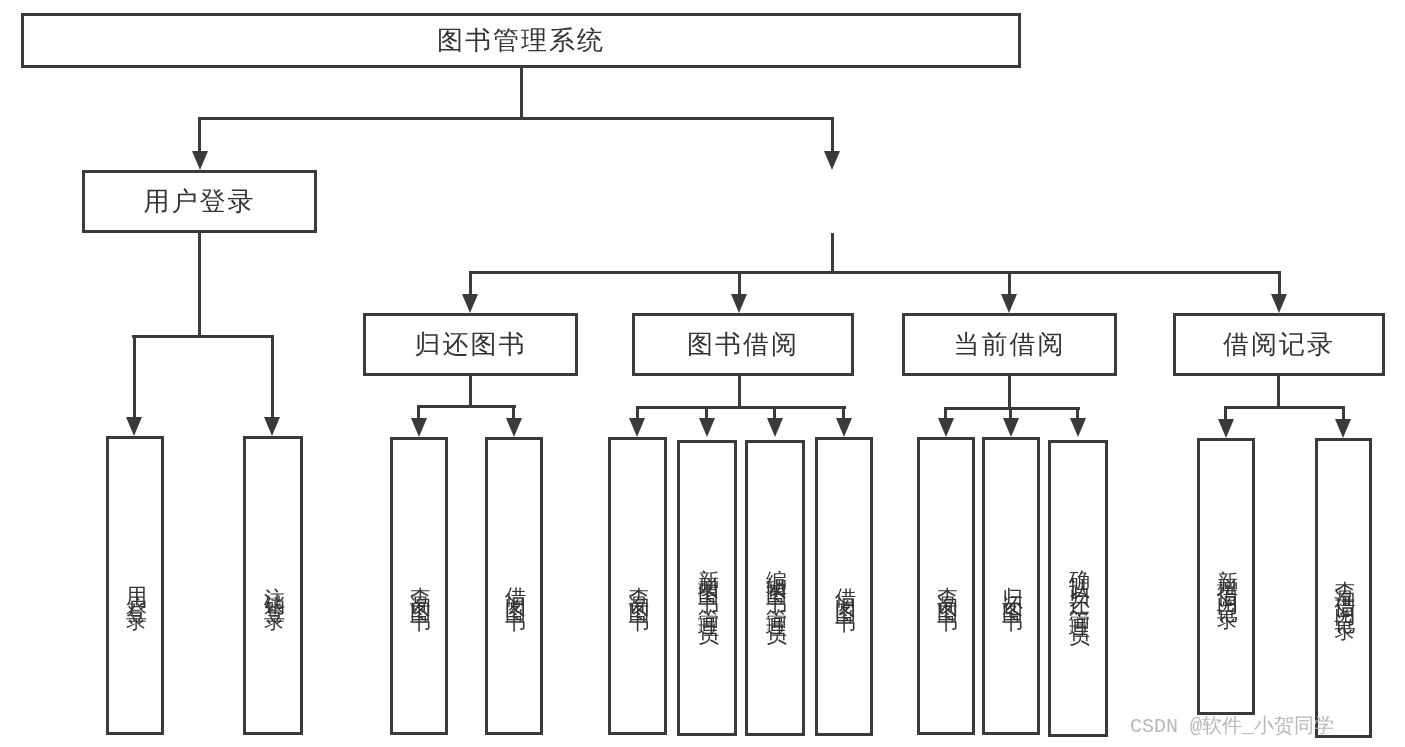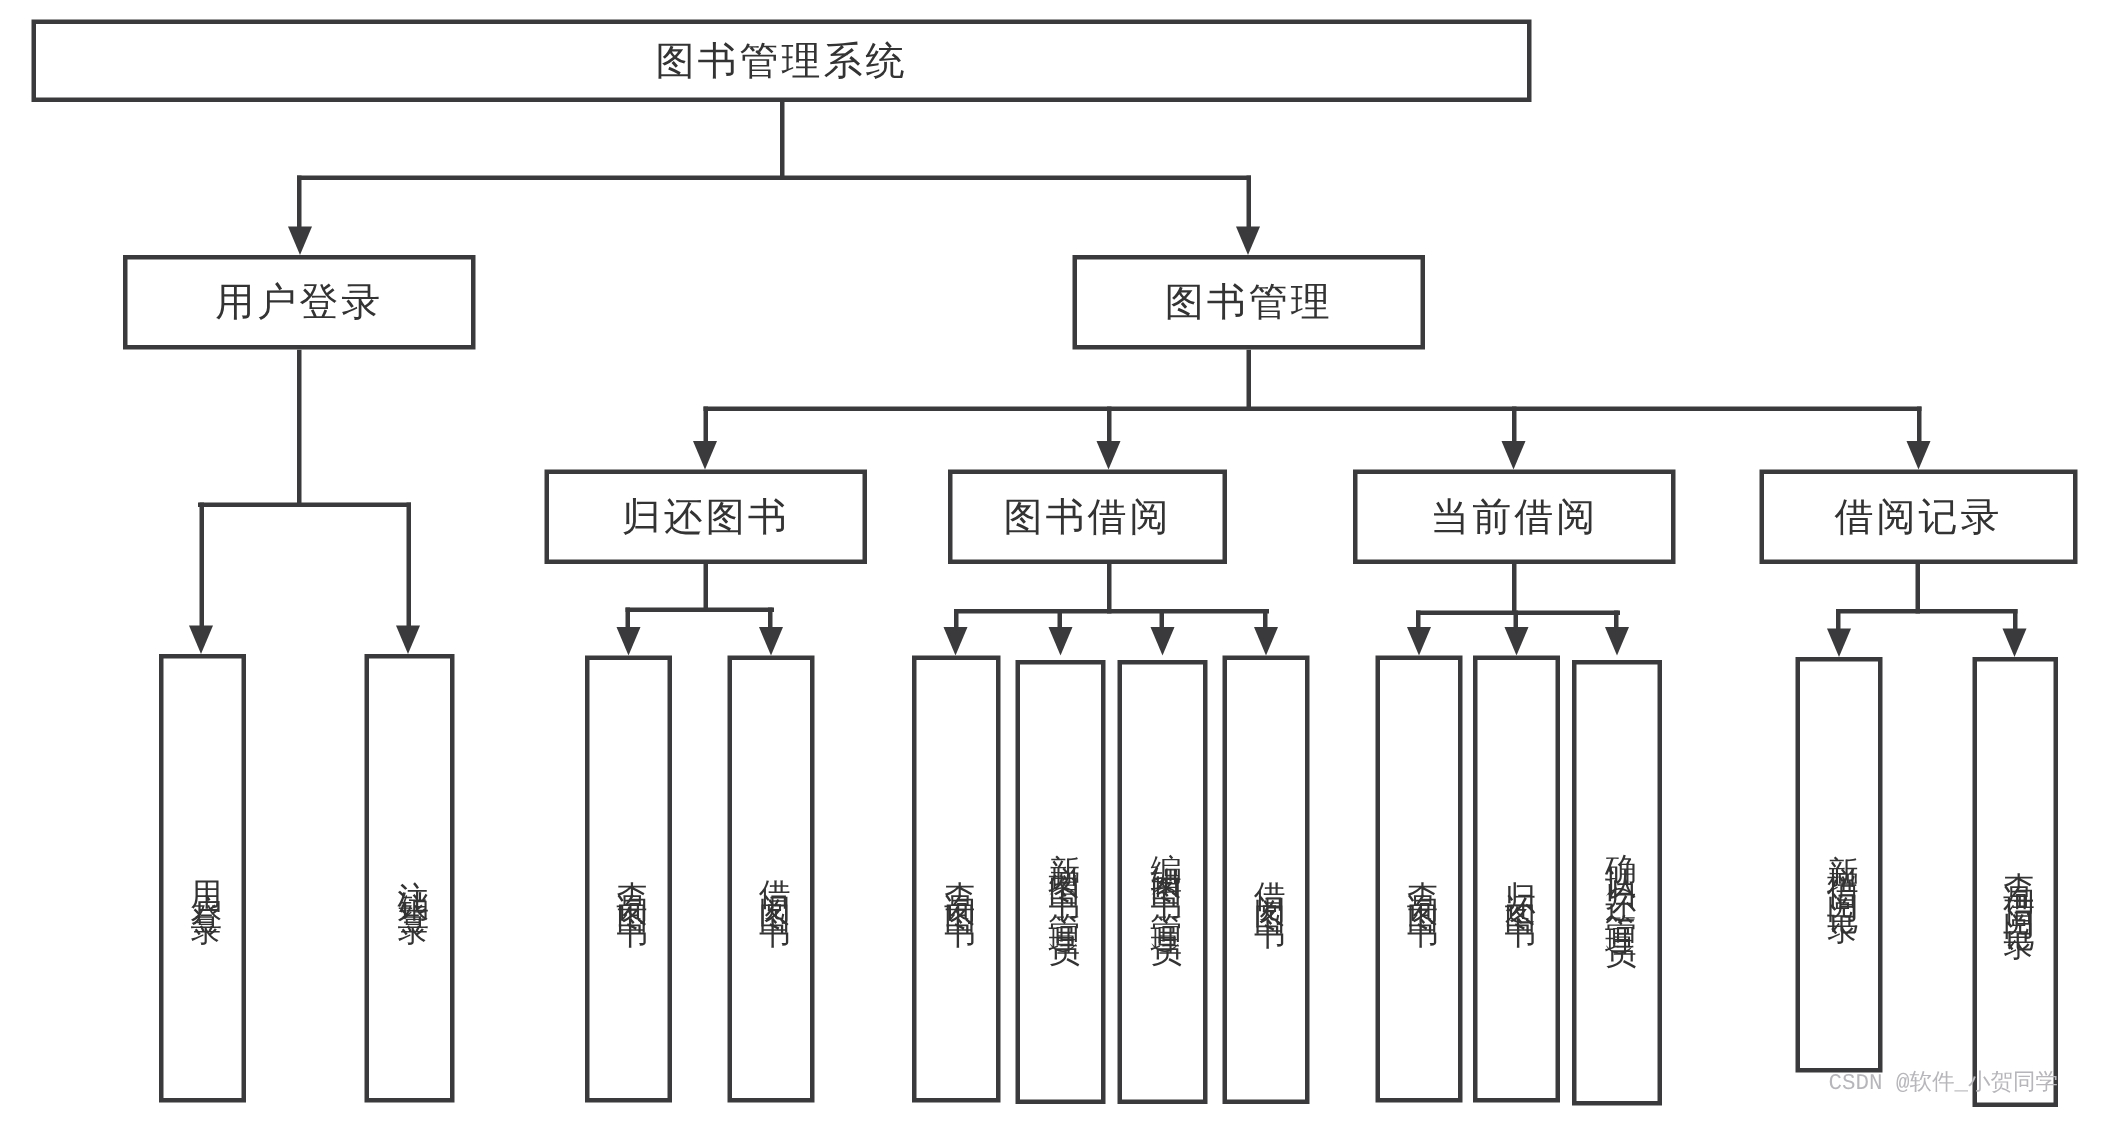--- a/index.html
+++ b/index.html
@@ -24,45 +24,42 @@
     writing-mode:vertical-rl; text-orientation:mixed;
     font-size:21px; letter-spacing:8px; line-height:1;
   }
   .vline,.hline{ position:absolute; background:var(--line); z-index:1; }
   .arr{
     position:absolute; width:0; height:0; z-index:3;
     border-left:8px solid transparent; border-right:8px solid transparent;
     border-top:19px solid var(--line);
   }
   .watermark{
-    position:absolute; left:1219px; top:712px; z-index:10;
-    font-size:15px; color:var(--watermark); white-space:nowrap;
+    position:absolute; left:1130px; top:712px; z-index:10;
+    font-size:20px; color:var(--watermark); white-space:nowrap;
   }
 </style>
 </head>
 <body>
 
 <div id="stage">
 
   <div class="box" style="left:21px;top:13px;width:1000px;height:55px;">
     <span class="hlbl">图书管理系统</span>
   </div>
 
   <div class="vline" style="left:520px;top:68px;width:3px;height:52px;"></div>
   <div class="hline" style="left:198px;top:117px;width:636px;height:3px;"></div>
   <div class="vline" style="left:198px;top:117px;width:3px;height:36px;"></div>
   <div class="arr" style="left:192px;top:151px;"></div>
   <div class="vline" style="left:831px;top:117px;width:3px;height:36px;"></div>
   <div class="arr" style="left:824px;top:151px;"></div>
 
   <div class="box" style="left:82px;top:170px;width:235px;height:63px;">
     <span class="hlbl">用户登录</span>
-  </div>
-  <div class="box" style="left:715px;top:170px;width:235px;height:63px;">
-    <span class="hlbl">图书管理</span>
   </div>
 
   <div class="vline" style="left:198px;top:233px;width:3px;height:105px;"></div>
   <div class="hline" style="left:132px;top:335px;width:142px;height:3px;"></div>
   <div class="vline" style="left:133px;top:335px;width:3px;height:85px;"></div>
   <div class="arr" style="left:126px;top:417px;"></div>
   <div class="vline" style="left:271px;top:335px;width:3px;height:85px;"></div>
   <div class="arr" style="left:264px;top:417px;"></div>
 
   <div class="vline" style="left:831px;top:233px;width:3px;height:41px;"></div>
@@ -72,21 +69,21 @@
   <div class="vline" style="left:738px;top:271px;width:3px;height:26px;"></div>
   <div class="arr" style="left:731px;top:294px;"></div>
   <div class="vline" style="left:1008px;top:271px;width:3px;height:26px;"></div>
   <div class="arr" style="left:1001px;top:294px;"></div>
   <div class="vline" style="left:1278px;top:271px;width:3px;height:26px;"></div>
   <div class="arr" style="left:1271px;top:294px;"></div>
 
   <div class="box" style="left:363px;top:313px;width:215px;height:63px;">
     <span class="hlbl">归还图书</span>
   </div>
-  <div class="box" style="left:632px;top:313px;width:186px;height:63px;">
+  <div class="box" style="left:632px;top:313px;width:222px;height:63px;">
     <span class="hlbl">图书借阅</span>
   </div>
   <div class="box" style="left:902px;top:313px;width:215px;height:63px;justify-content:center;">
     <span class="hlbl">当前借阅</span>
   </div>
   <div class="box" style="left:1173px;top:313px;width:212px;height:63px;">
     <span class="hlbl">借阅记录</span>
   </div>
 
   <div class="vline" style="left:469px;top:376px;width:3px;height:32px;"></div>

